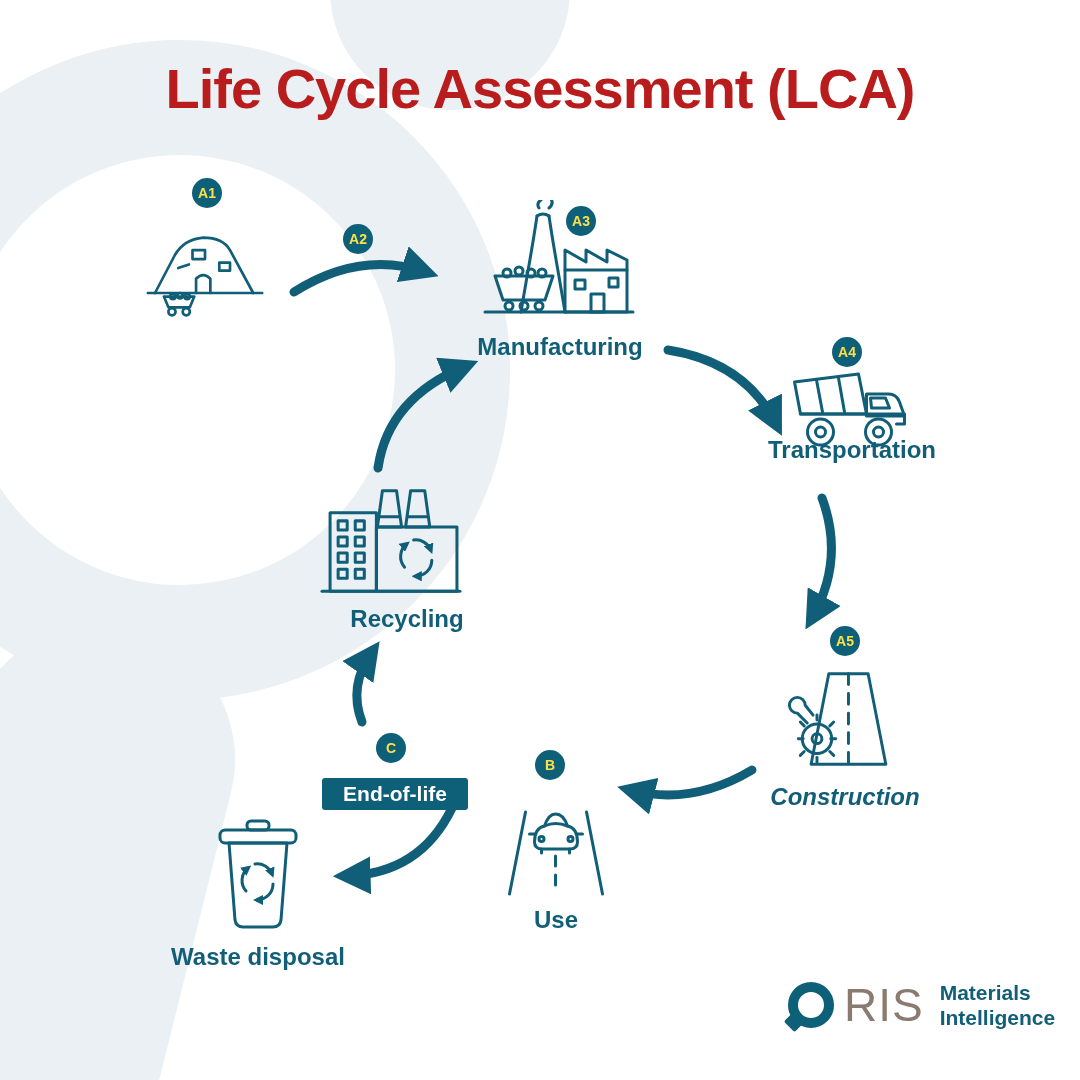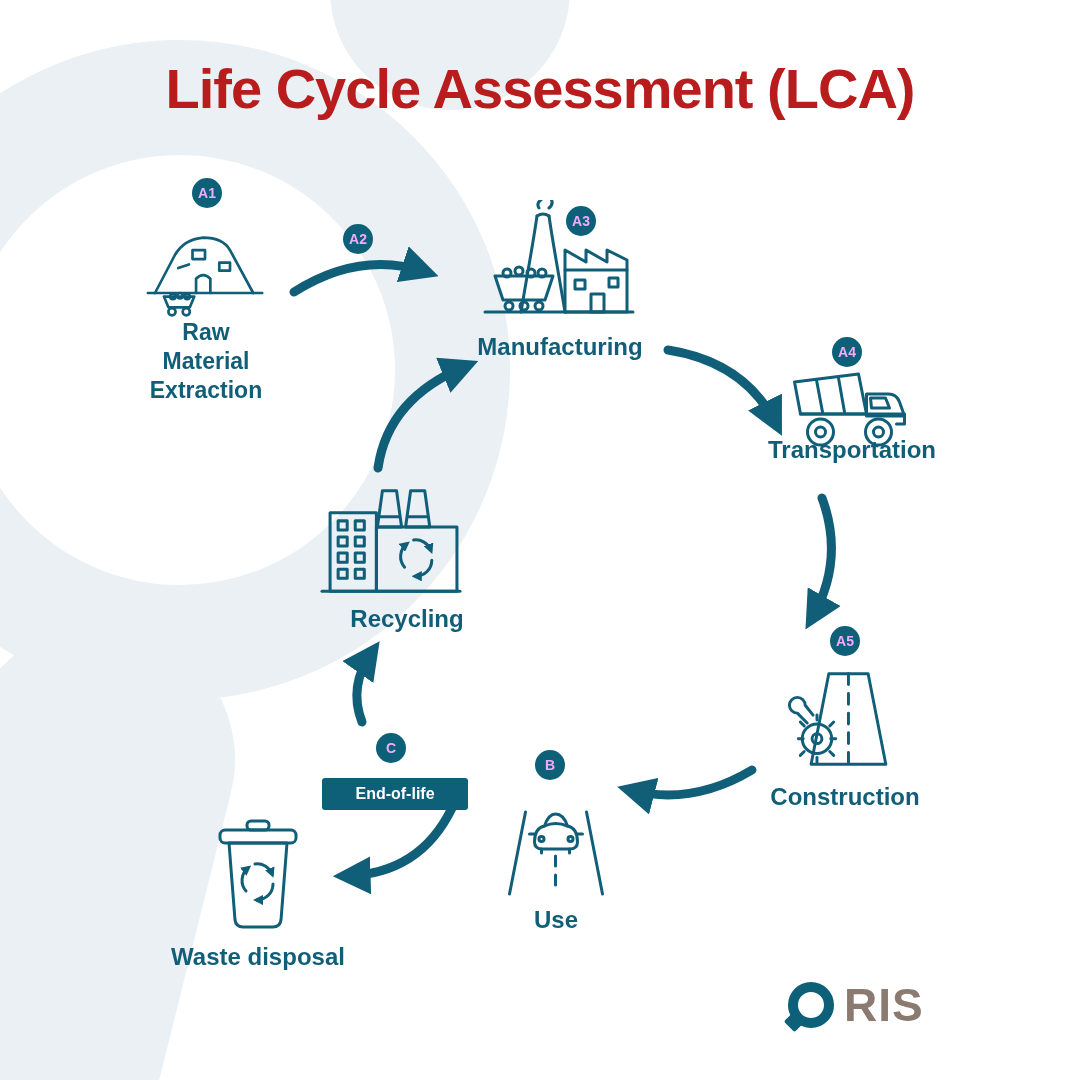--- a/index.html
+++ b/index.html
@@ -32,33 +32,33 @@
   
   .title {
     position: absolute; top: 56px; left: 0; width: 1080px;
     text-align: center; font-size: 56px; font-weight: 800;
     color: #b91c1c; letter-spacing: -1px; z-index: 2;
   }
 
   
   .badge {
     position: absolute; width: 30px; height: 30px; border-radius: 50%;
-    background: #0e6078; color: #f0abfc; font-size: 14px; font-weight: 700;
+    background: #0e6078; color: #fde047; font-size: 14px; font-weight: 700;
     display: flex; align-items: center; justify-content: center; z-index: 3;
   }
 
   
   .node-label {
     position: absolute; color: #115e78; font-weight: 700;
     font-size: 24px; text-align: center; line-height: 1.25; z-index: 2;
   }
 
   .eol-tag {
     position: absolute; left: 322px; top: 778px; min-width: 146px; height: 32px;
-    background: #0e6078; color: #ffffff; font-weight: 700; font-size: 16px;
+    background: #0e6078; color: #ffffff; font-weight: 700; font-size: 21px;
     display: flex; align-items: center; justify-content: center;
     border-radius: 3px; padding: 0 12px; z-index: 3;
   }
 
   
   .icon-box { position: absolute; z-index: 2; }
   .icon-box svg { display: block; width: 100%; height: 100%; }
   .line-icon {
     stroke: #115e78; stroke-width: 3; fill: none;
     stroke-linecap: round; stroke-linejoin: round;
@@ -77,21 +77,21 @@
   }
   .logo-pin { position: relative; width: 46px; height: 46px; }
   .logo-pin .ring {
     position: absolute; inset: 0; border: 10px solid #0e6078; border-radius: 50%;
   }
   .logo-pin .tail {
     position: absolute; left: -1px; bottom: -1px; width: 15px; height: 15px;
     background: #0e6078; transform: rotate(45deg); border-radius: 2px;
   }
   .logo-brand {
-    font-size: 46px; font-weight: 700; color: #8b7a70; letter-spacing: 1px;
+    font-size: 46px; font-weight: 400; color: #8b7a70; letter-spacing: 1px;
     margin-left: -6px;
   }
   .logo-tagline {
     color: #115e78; font-weight: 700; font-size: 21px; line-height: 1.2;
   }
 </style>
 </head>
 <body>
 
 <div class="stage-canvas">
@@ -136,21 +136,20 @@
         <path d="M40,56 l12,-4"></path>
         <path d="M24,88 H58 L53,100 H29 Z"></path>
         <circle cx="34" cy="88" r="3"></circle>
         <circle cx="42" cy="87" r="3"></circle>
         <circle cx="50" cy="88" r="3"></circle>
         <circle cx="33" cy="105" r="4"></circle>
         <circle cx="49" cy="105" r="4"></circle>
       </g>
     </svg>
   </div>
-  <div class="node-label" style="left:145px; top:318px; width:122px; font-size:23px;">Raw Material Extraction</div>
 
   <div class="icon-box" style="left:478px; top:200px; width:162px; height:132px;">
     <svg viewBox="0 0 160 132">
       <g class="line-icon">
         <path d="M6,112 H154"></path>
         <path d="M58,16 C54,44 50,64 42,112"></path>
         <path d="M70,16 C74,44 78,64 86,112"></path>
         <path d="M58,16 Q64,12 70,16"></path>
         <path d="M60,8 q-3,-5 2,-8"></path>
         <path d="M70,8 q5,-4 2,-9"></path>
@@ -195,21 +194,21 @@
       <g class="line-icon">
         <path d="M40,14 H80 L98,106 H22 Z"></path>
         <path d="M60,14 L60,106" stroke-dasharray="11 9"></path>
         <circle cx="28" cy="80" r="15"></circle>
         <circle cx="28" cy="80" r="5"></circle>
         <path d="M28,61 V56 M28,99 V104 M9,80 H14 M42,80 H47 M15,67 l-4,-4 M41,67 l4,-4 M15,93 l-4,4 M41,93 l4,4"></path>
         <path d="M18,64 L8,54 a8,8 0 1 1 8,-8 l8,10"></path>
       </g>
     </svg>
   </div>
-  <div class="node-label" style="left:745px; top:782px; width:200px;">Construction</div>
+  <div class="node-label" style="left:745px; top:782px; width:200px;font-style:italic;">Construction</div>
 
   <div class="icon-box" style="left:503px; top:786px; width:106px; height:114px;">
     <svg viewBox="0 0 105 114">
       <g class="line-icon">
         <path d="M22,26 L6,108"></path>
         <path d="M83,26 L99,108"></path>
         <path d="M52,70 V108" stroke-dasharray="10 9"></path>
         <path d="M31,56 Q31,42 41,40 Q45,28 52,28 Q60,28 64,40 Q74,42 74,56 Q74,63 66,63 H39 Q31,63 31,56 Z"></path>
         <path d="M41,40 Q52,35 64,40"></path>
         <circle cx="38" cy="53" r="2.5"></circle>
@@ -272,15 +271,19 @@
     </svg>
   </div>
   <div class="node-label" style="left:158px; top:942px; width:200px;">Waste disposal</div>
 
   <div class="logo">
     <div class="logo-pin">
       <div class="ring"></div>
       <div class="tail"></div>
     </div>
     <div class="logo-brand">RIS</div>
+    <div class="logo-tagline">
+      <div>Materials</div>
+      <div>Intelligence</div>
+    </div>
   </div>
 
 </div>
 
 </body></html>

